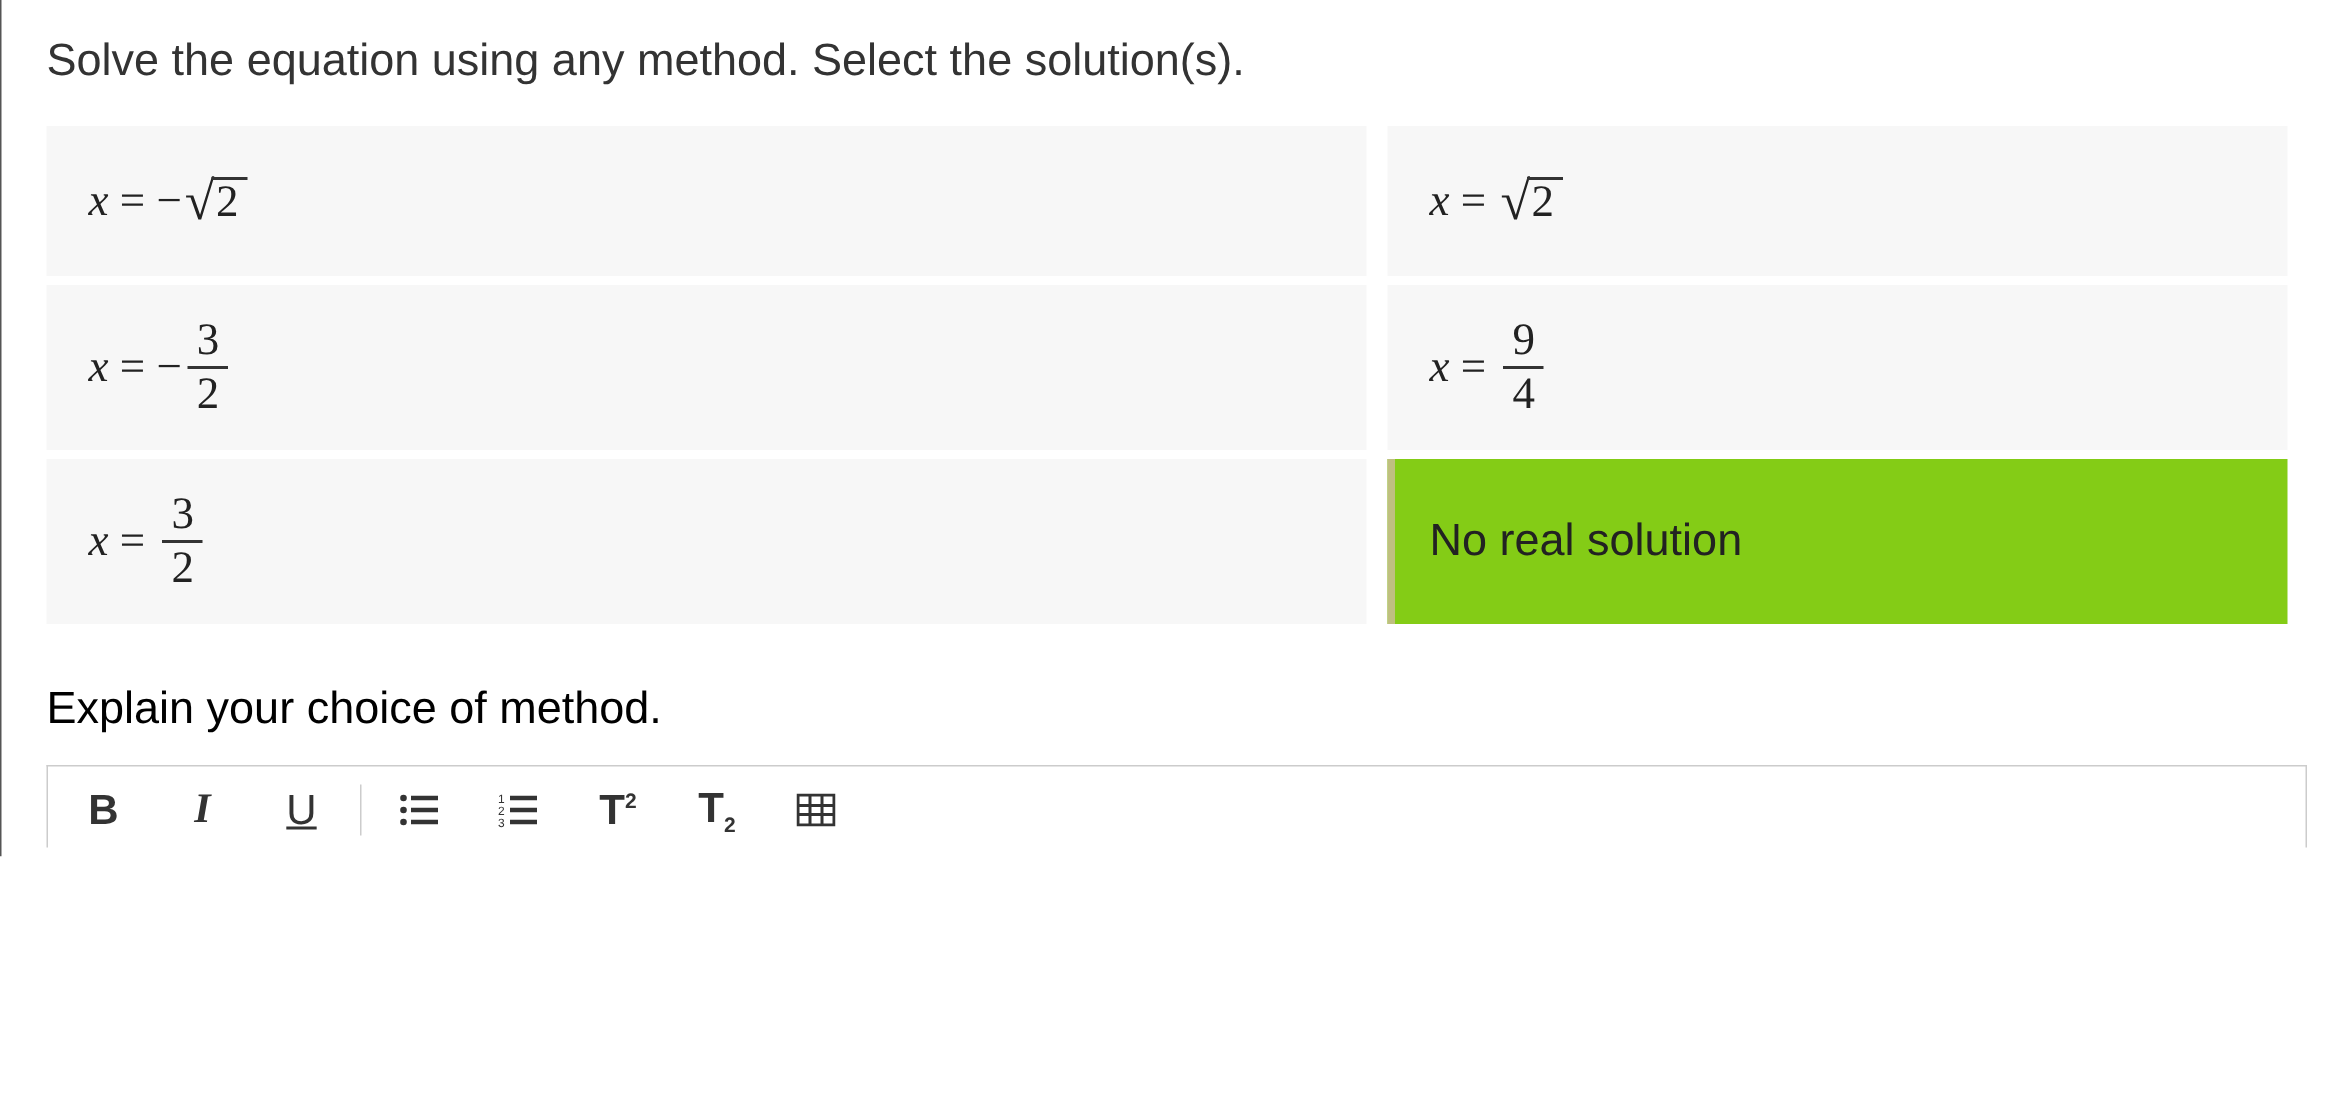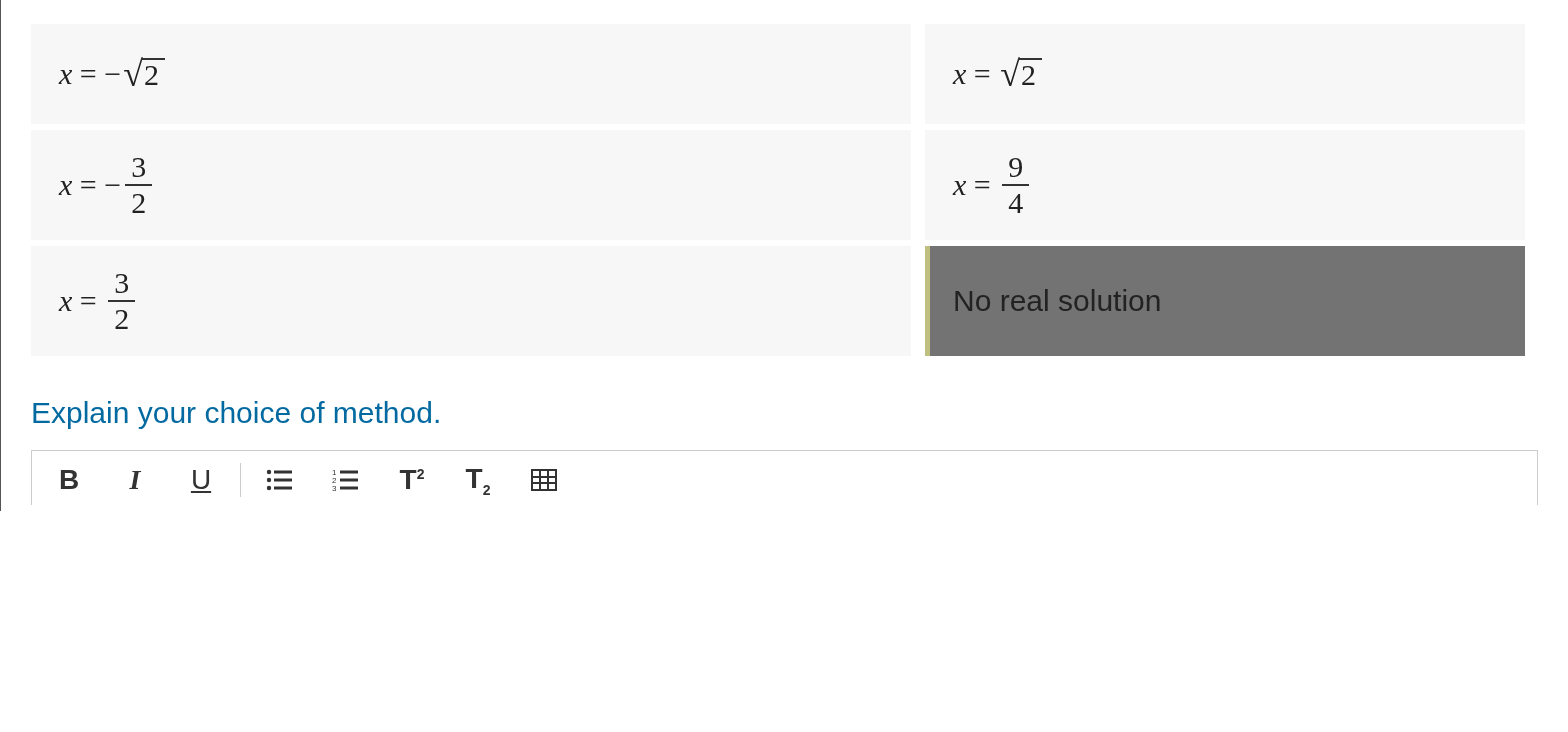--- a/index.html
+++ b/index.html
@@ -39,21 +39,21 @@
     padding: 22px 28px;
     font-family: "Times New Roman", serif;
     font-size: 30px;
     min-height: 100px;
     display: flex;
     align-items: center;
     cursor: pointer;
   }
   .option .mi { font-style: italic; }
   .option.selected {
-    background: #737373;
+    background: #84cc16;
     border-left: 5px solid #bfbf80;
     padding-left: 23px;
     font-family: Arial, Helvetica, sans-serif;
     font-style: normal;
   }
   .sqrt {
     display: inline-flex;
     align-items: flex-start;
     margin-left: 2px;
   }
@@ -80,21 +80,21 @@
   }
   .frac .num {
     border-bottom: 2px solid #333;
     padding: 0 6px 2px 6px;
   }
   .frac .den {
     padding: 2px 6px 0 6px;
   }
   .explain-label {
     font-size: 30px;
-    color: #0369a1;
+    color: #000000;
     margin-bottom: 20px;
   }
   .editor-toolbar {
     border: 1px solid #ccc;
     border-bottom: none;
     background: #fff;
     display: flex;
     align-items: center;
     gap: 0;
     padding: 6px 4px 2px 4px;
@@ -122,20 +122,21 @@
   .tb-btn.underline { text-decoration: underline; font-family: Arial, sans-serif; }
   .sup-tiny { font-size: 14px; vertical-align: super; font-family: Arial,sans-serif; font-weight:bold;}
   .sub-tiny { font-size: 14px; vertical-align: sub; font-family: Arial,sans-serif; font-weight:bold;}
   svg { display:block; }
 </style>
 </head>
 <body>
 
 <div class="page">
 
+  <div class="question-text">Solve the equation using any method. Select the solution(s).</div>
 
 
   <div class="options-grid">
 
     <div class="option">
       <span class="mi">x</span>&nbsp;
       <span>=</span>&nbsp;
       <span>−</span>
       <span class="sqrt">
         <span class="surd">√</span>

